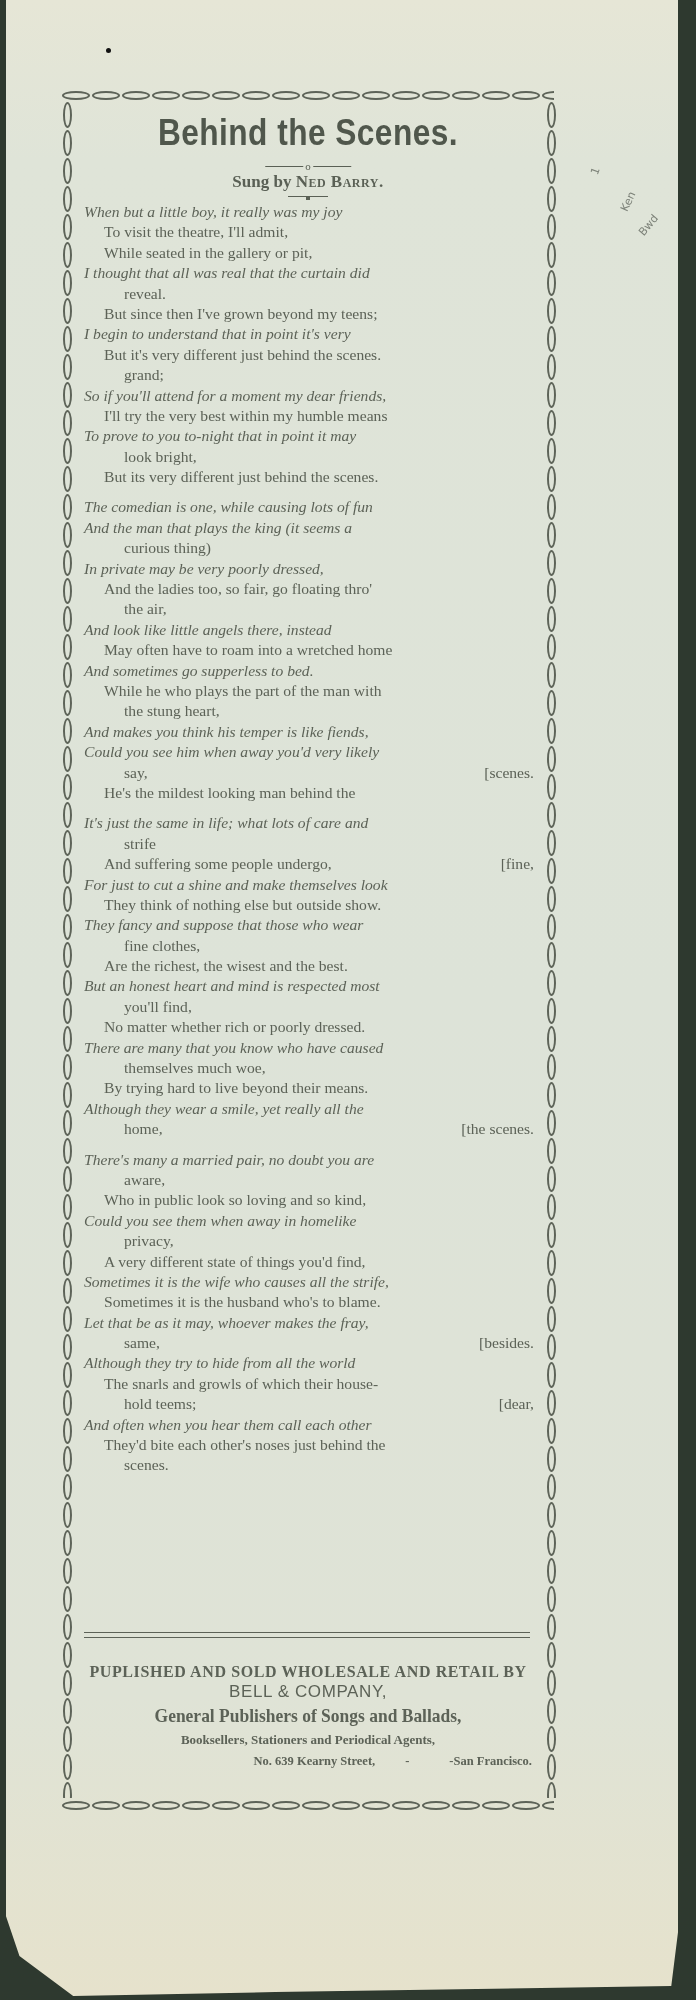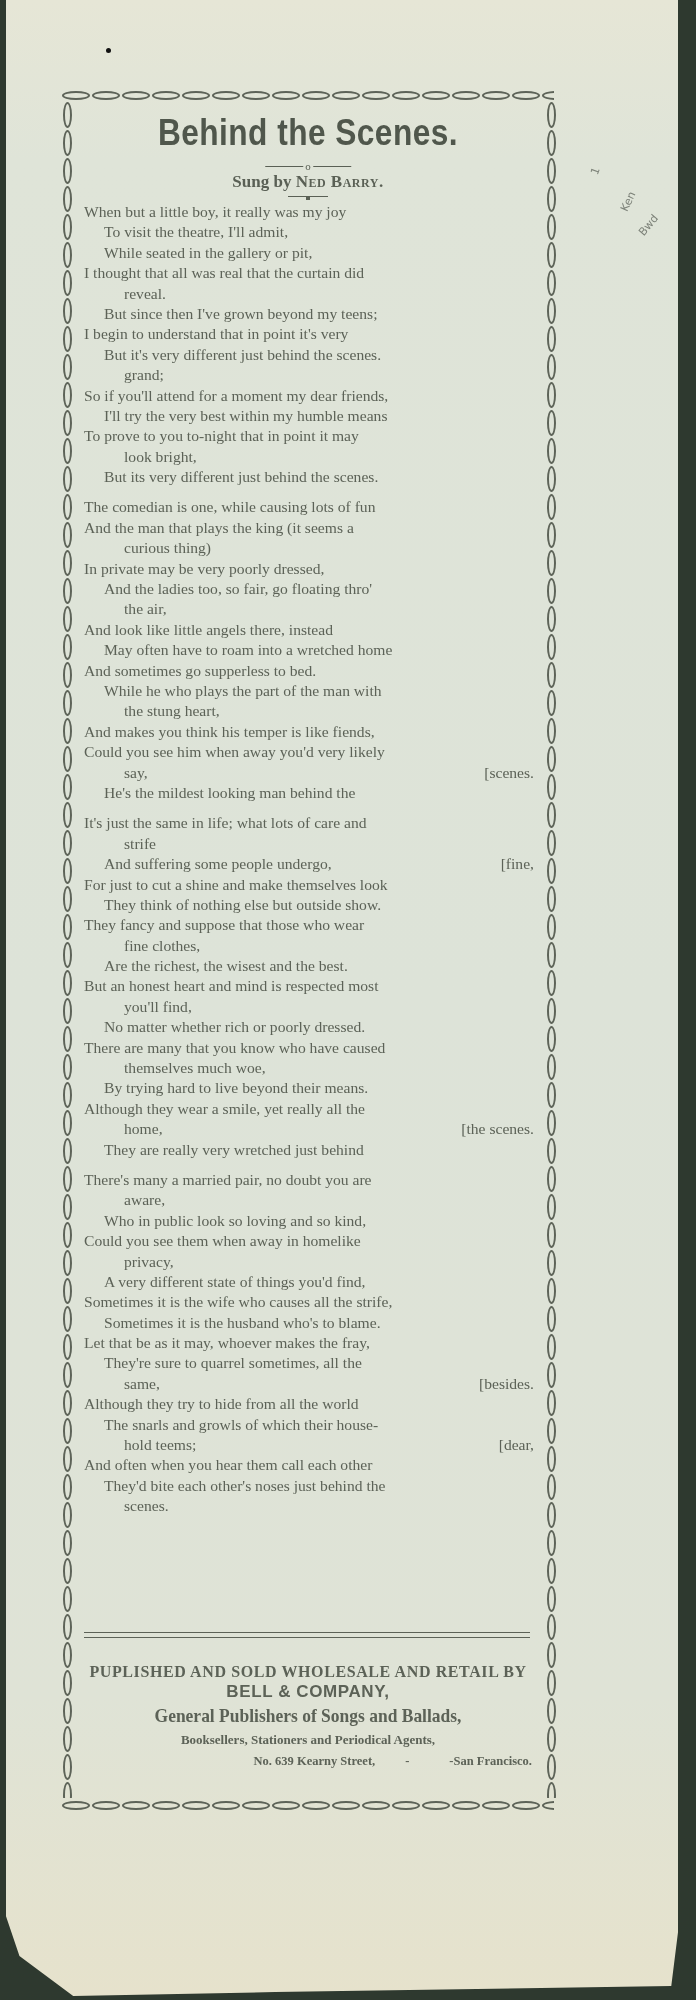--- a/index.html
+++ b/index.html
@@ -58,32 +58,32 @@
     background: #5a6055; transform: translateX(-50%);
   }
   .orn2::after {
     content: ""; position: absolute; left: 18px; top: 0; width: 4px; height: 4px; background: #5a6055;
   }
   .lyrics {
     position: absolute; left: 22px; top: 114px; width: 450px;
     font-size: 15.6px; line-height: 20.4px; color: #5c6257;
   }
   .ln-row { white-space: nowrap; height: 20.4px; position: relative; }
-  .i0 { padding-left: 0; }
+  .i0 { padding-left: 0; font-style: italic; }
   .i1 { padding-left: 20px; }
   .i2 { padding-left: 40px; }
   .ln-row .rb { position: absolute; right: 0; top: 0; }
   .gap { height: 10px; }
   .rule {
     position: absolute; left: 22px; width: 446px; top: 1544px; height: 4px;
     border-top: 1px solid #5c6257; border-bottom: 1px solid #5c6257;
   }
   .pub { position: absolute; left: 0; right: 0; text-align: center; color: #5c6257; }
   .pub.l1 { top: 1575px; font-size: 16px; font-weight: bold; letter-spacing: 0.6px; }
-  .pub.l2 { top: 1594px; font-family: "Liberation Sans", "DejaVu Sans", sans-serif; font-size: 17px; letter-spacing: 0.6px; font-weight: bold; }
+  .pub.l2 { top: 1594px; font-family: "Liberation Sans", "DejaVu Sans", sans-serif; font-size: 17px; letter-spacing: 0.6px; }
   .pub.l3 { top: 1617px; font-size: 19px; font-weight: bold; transform: scaleX(0.92); }
   .pub.l4 { top: 1644px; font-size: 13px; font-weight: bold; }
   .addr {
     position: absolute; left: 26px; right: 22px; top: 1666px;
     font-size: 12.5px; font-weight: bold; color: #5c6257;
     display: flex; justify-content: flex-end;
   }
   .addr .dashes { display: flex; gap: 40px; margin-left: 30px; }
   .hand {
     position: absolute; font-family: "DejaVu Sans", sans-serif; color: #7d8279;
@@ -324,34 +324,32 @@
           <div class="ln-row i2"><span>fine clothes,</span></div>
           <div class="ln-row i1"><span>Are the richest, the wisest and the best.</span></div>
           <div class="ln-row i0"><span>But an honest heart and mind is respected most</span></div>
           <div class="ln-row i2"><span>you'll find,</span></div>
           <div class="ln-row i1"><span>No matter whether rich or poorly dressed.</span></div>
           <div class="ln-row i0"><span>There are many that you know who have caused</span></div>
           <div class="ln-row i2"><span>themselves much woe,</span></div>
           <div class="ln-row i1"><span>By trying hard to live beyond their means.</span></div>
           <div class="ln-row i0"><span>Although they wear a smile, yet really all the</span></div>
           <div class="ln-row i2"><span>home,</span><span class="rb">[the scenes.</span></div>
-          <div class="ln-row i1"><span>They are really very wretched just behind</span></div>
         </div>
         <div class="gap"></div>
         <div>
           <div class="ln-row i0"><span>There's many a married pair, no doubt you are</span></div>
           <div class="ln-row i2"><span>aware,</span></div>
           <div class="ln-row i1"><span>Who in public look so loving and so kind,</span></div>
           <div class="ln-row i0"><span>Could you see them when away in homelike</span></div>
           <div class="ln-row i2"><span>privacy,</span></div>
           <div class="ln-row i1"><span>A very different state of things you'd find,</span></div>
           <div class="ln-row i0"><span>Sometimes it is the wife who causes all the strife,</span></div>
           <div class="ln-row i1"><span>Sometimes it is the husband who's to blame.</span></div>
           <div class="ln-row i0"><span>Let that be as it may, whoever makes the fray,</span></div>
-          <div class="ln-row i1"><span>They're sure to quarrel sometimes, all the</span></div>
           <div class="ln-row i2"><span>same,</span><span class="rb">[besides.</span></div>
           <div class="ln-row i0"><span>Although they try to hide from all the world</span></div>
           <div class="ln-row i1"><span>The snarls and growls of which their house-</span></div>
           <div class="ln-row i2"><span>hold teems;</span><span class="rb">[dear,</span></div>
           <div class="ln-row i0"><span>And often when you hear them call each other</span></div>
           <div class="ln-row i1"><span>They'd bite each other's noses just behind the</span></div>
           <div class="ln-row i2"><span>scenes.</span></div>
         </div>
       </div>
 

